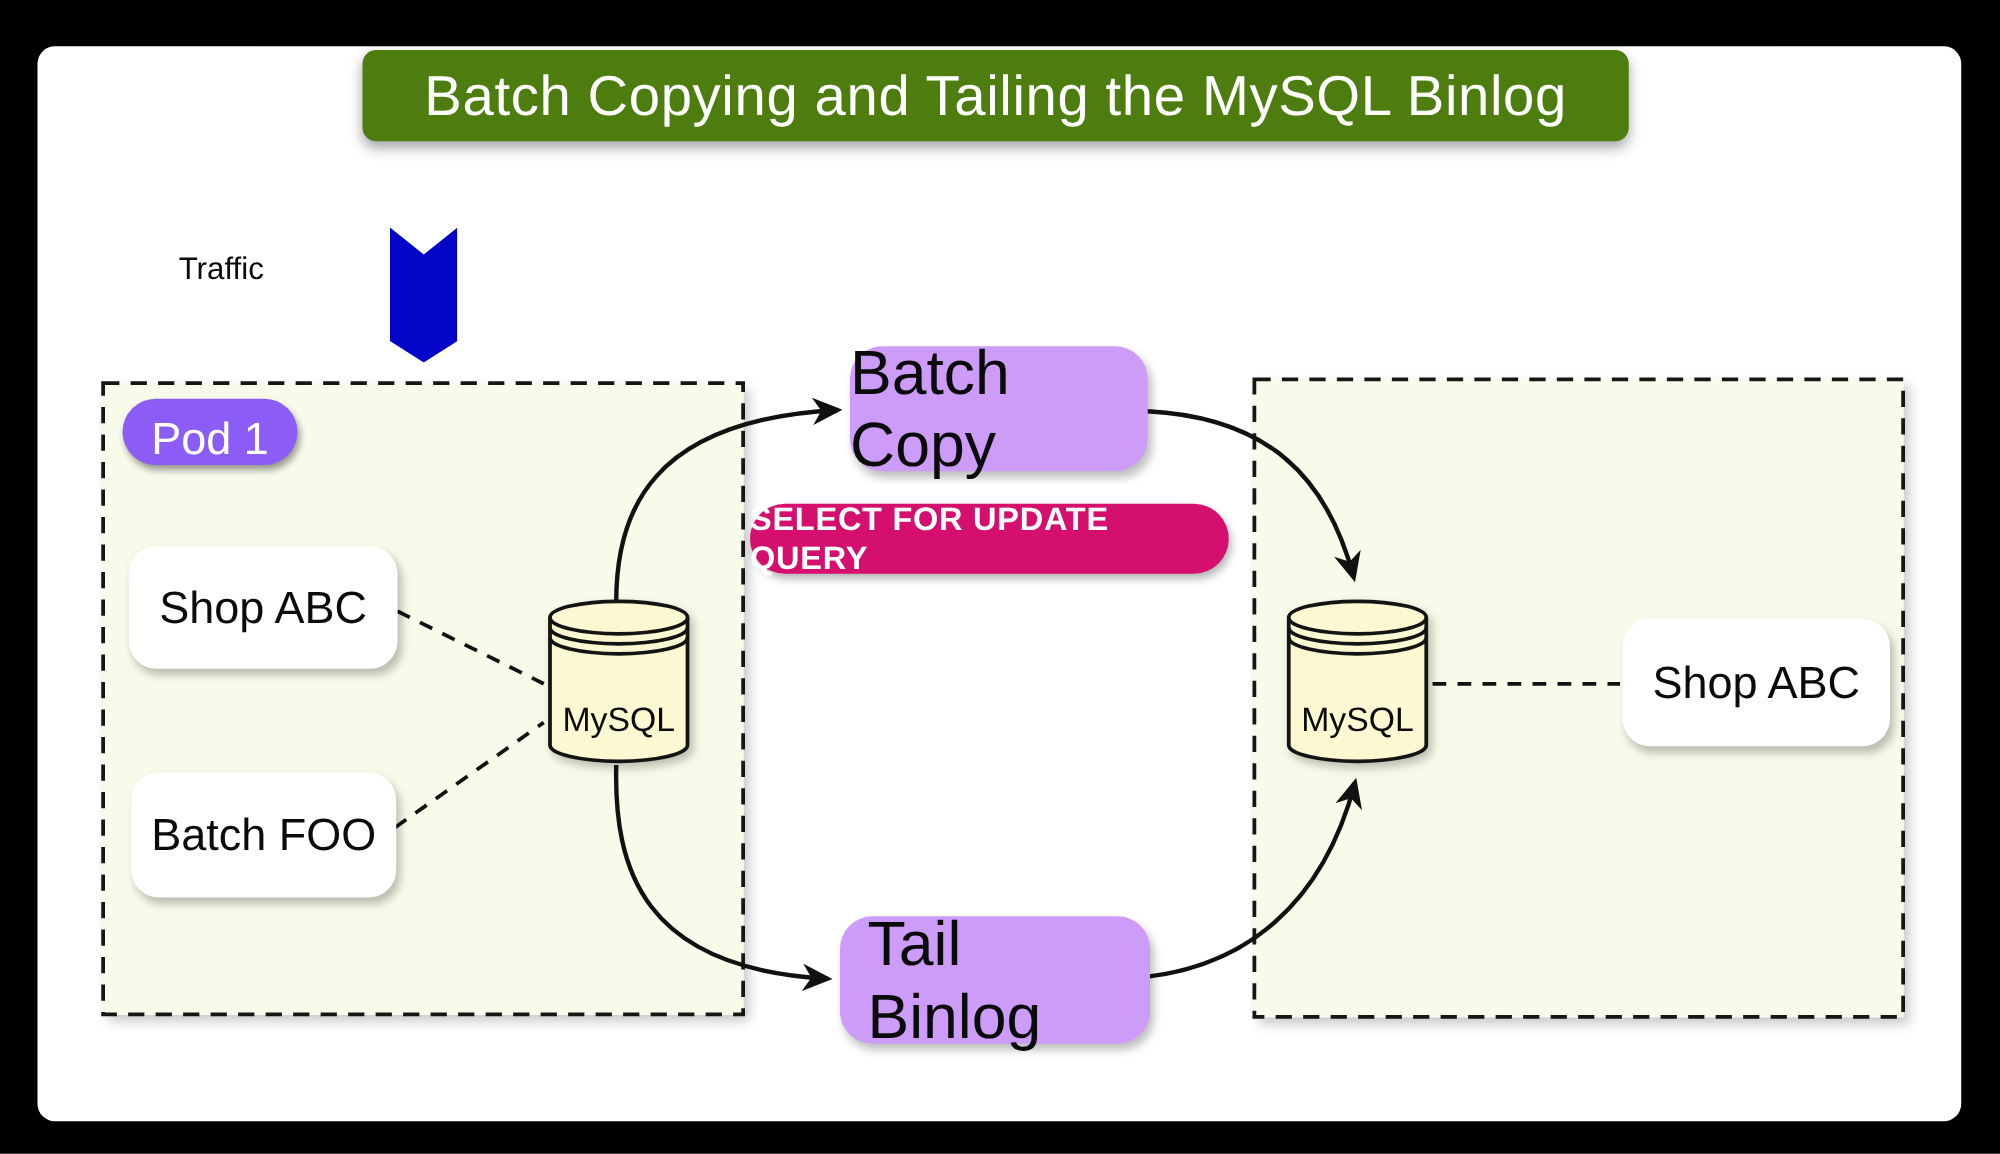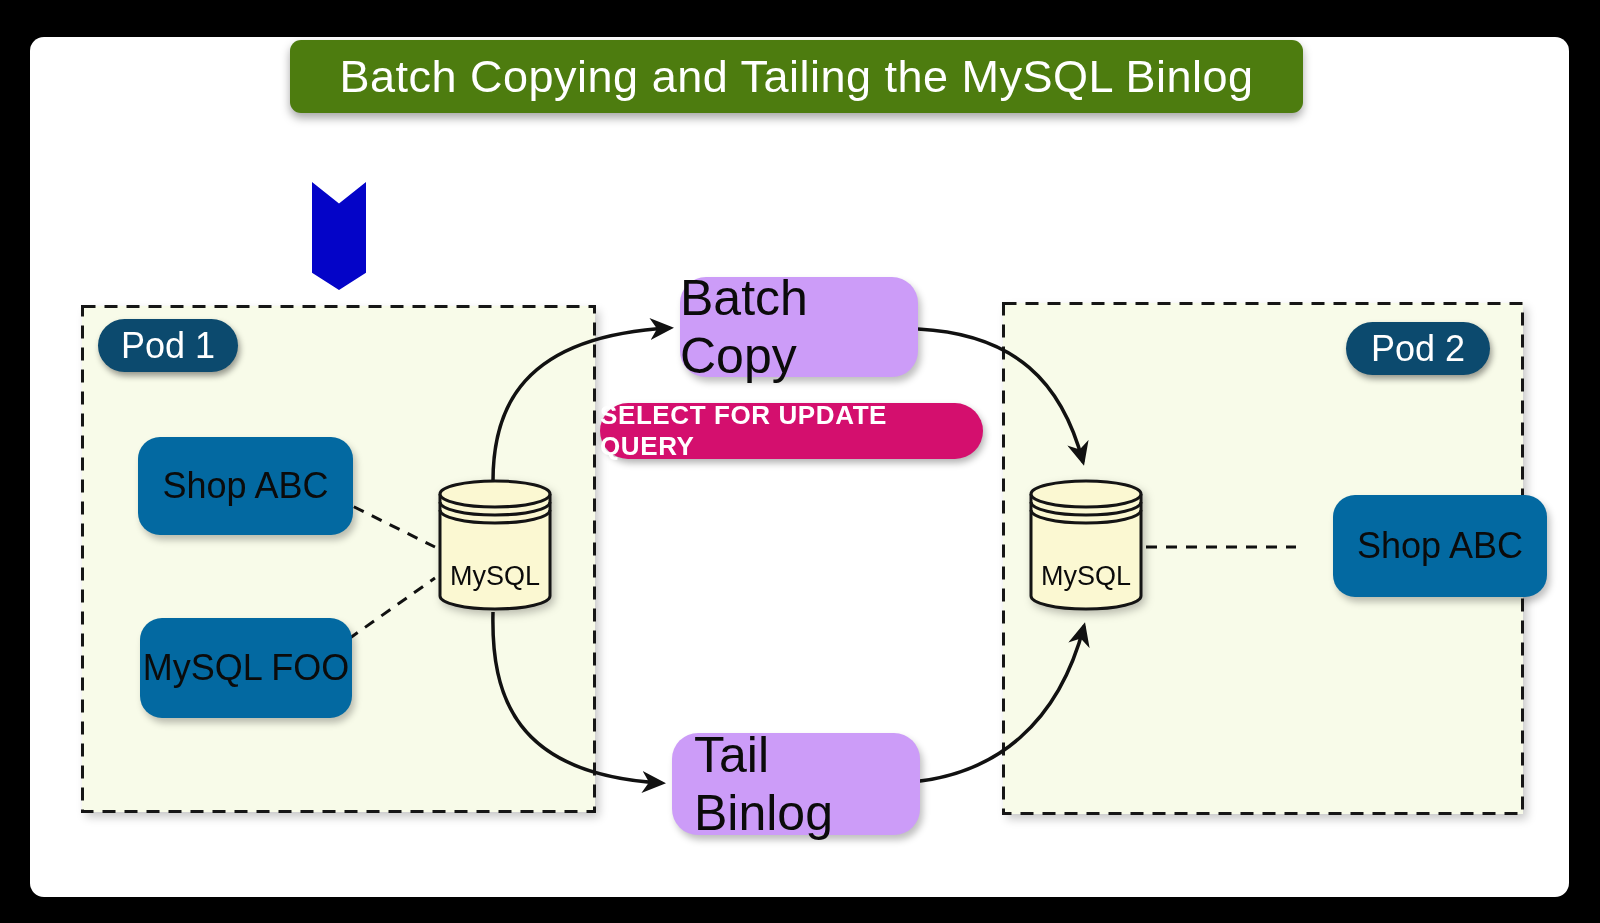--- a/index.html
+++ b/index.html
@@ -31,32 +31,32 @@
     clip-path:polygon(0 0,50% 20%,100% 0,100% 84%,50% 100%,0 84%);
   }
   .pod{
     position:absolute;z-index:1;background:#f8fbe9;
     box-shadow:4px 5px 9px rgba(0,0,0,0.22);
   }
   .pod1{left:82px;top:306px;width:513px;height:506px;}
   .pod2{left:1003px;top:303px;width:520px;height:511px;}
   .overlay{position:absolute;left:0;top:0;width:1600px;height:923px;z-index:2;}
   .pill{
-    position:absolute;z-index:3;background:#0c4a6e;border-radius:27px;
-    display:flex;align-items:center;justify-content:center;
+    position:absolute;z-index:3;background:#8b5cf6;border-radius:27px;
+    display:flex;align-items:flex-end;justify-content:center;
     box-shadow:2px 4px 6px rgba(0,0,0,0.4);
   }
   .pill span{color:#fff;font-size:36px;}
   .pod1-pill{left:98px;top:319px;width:140px;height:53px;}
   .pod2-pill{left:1346px;top:322px;width:144px;height:53px;}
   .node{
     position:absolute;z-index:3;display:flex;align-items:center;justify-content:center;
     color:#0b0b0b;box-shadow:3px 5px 7px rgba(0,0,0,0.25);
   }
-  .shop{background:#0369a1;border-radius:22px;font-size:36px;margin-left:35px;}
+  .shop{background:#ffffff;border-radius:22px;font-size:36px;}
   .shop-abc-1{left:103px;top:437px;width:215px;height:98px;}
   .shop-foo{left:105px;top:618px;width:212px;height:100px;}
   .shop-abc-2{left:1298px;top:495px;width:214px;height:102px;}
   .process{background:#cc9cf8;border-radius:26px;font-size:50px;}
   .batch-copy{left:680px;top:277px;width:238px;height:100px;}
   .tail-binlog{left:672px;top:733px;width:226px;height:102px;padding-left:22px;}
   .query-pill{
     position:absolute;left:600px;top:403px;width:383px;height:56px;z-index:3;
     background:#d40f6e;border-radius:28px;
     display:flex;align-items:center;justify-content:center;
@@ -78,20 +78,21 @@
 
 <div class="canvas">
 
   <div class="panel"></div>
 
   <div class="title-bar">
     <span>Batch Copying and Tailing the MySQL Binlog</span>
   </div>
 
   <div class="annotation">
+    <div>Traffic</div>
   </div>
 
   <div class="chevron"></div>
 
   <div class="pod pod1"></div>
   <div class="pod pod2"></div>
 
   <svg class="overlay" viewBox="0 0 1600 923" xmlns="http://www.w3.org/2000/svg">
     <defs>
       <marker id="ah" markerUnits="userSpaceOnUse" markerWidth="26" markerHeight="22" refX="20" refY="11" orient="auto">
@@ -108,29 +109,26 @@
     <path d="M897,783 C1000,779 1060,718 1084,626" fill="none" stroke="#111" stroke-width="3.5" marker-end="url(#ah)"></path>
 
     <line x1="318" y1="489" x2="435" y2="547" stroke="#111" stroke-width="3" stroke-dasharray="11 9"></line>
     <line x1="316" y1="662" x2="435" y2="578" stroke="#111" stroke-width="3" stroke-dasharray="11 9"></line>
     <line x1="1146" y1="547" x2="1296" y2="547" stroke="#111" stroke-width="3" stroke-dasharray="11 9"></line>
   </svg>
 
   <div class="pill pod1-pill">
     <span>Pod 1</span>
   </div>
-  <div class="pill pod2-pill">
-    <span>Pod 2</span>
-  </div>
 
   <div class="node shop shop-abc-1">
     <span>Shop ABC</span>
   </div>
   <div class="node shop shop-foo">
-    <span>MySQL FOO</span>
+    <span>Batch FOO</span>
   </div>
   <div class="node shop shop-abc-2">
     <span>Shop ABC</span>
   </div>
 
   <div class="node process batch-copy">
     <span>Batch Copy</span>
   </div>
   <div class="node process tail-binlog">
     <span>Tail Binlog</span>

